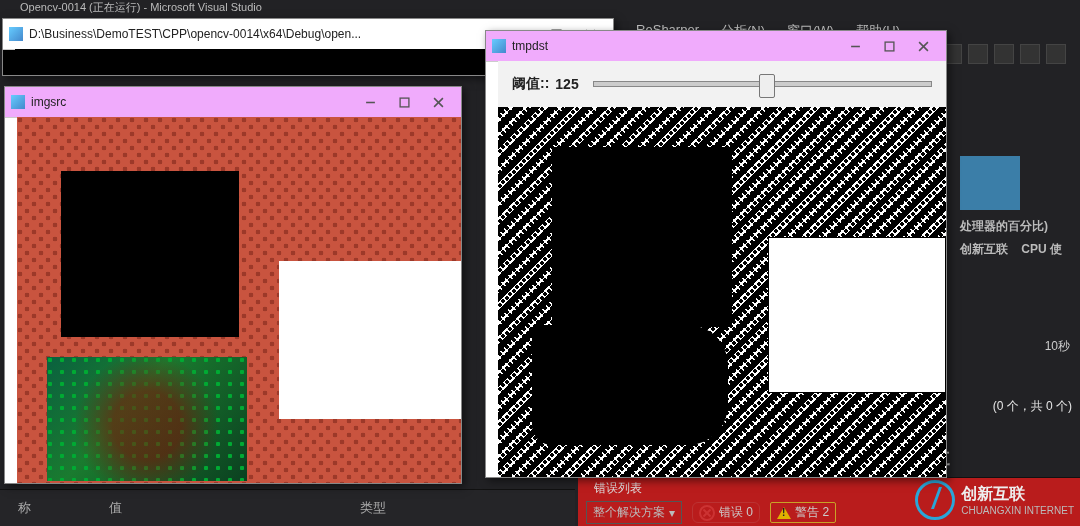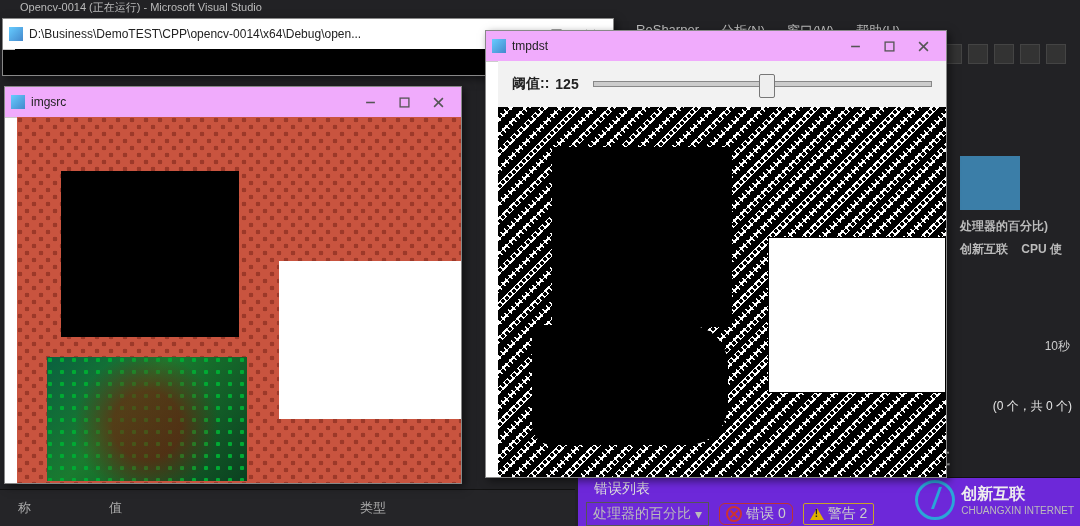--- a/index.html
+++ b/index.html
@@ -10,22 +10,22 @@
   .vs-menu span{display:inline-block;}
   .vs-toolbar{position:absolute;right:14px;top:44px;display:flex;gap:6px;}
   .vs-toolbar .ico{width:18px;height:18px;border:1px solid #444;background:#333;display:inline-block;}
   .right-panel{position:absolute;right:0;top:140px;width:120px;color:#bbb;font-size:12px;}
   .right-panel .row{margin:6px 0;font-weight:bold;}
   .graph-bar{width:60px;height:54px;background:#3b7ea8;margin:8px 0;}
   .timelabel{position:absolute;right:10px;top:198px;color:#ccc;}
   .bottom-bar{position:absolute;left:0;bottom:0;width:575px;height:36px;background:#252528;
     border-top:1px solid #111;display:flex;align-items:center;color:#aaa;font-size:13px;}
   .bottom-bar .hd{padding:0 60px 0 18px;}
-  .err-panel{position:absolute;left:578px;bottom:0;right:0;height:48px;background:#6d28d9;
-    border-top:1px solid #111;color:#bbb;font-size:14px;}
+  .err-panel{position:absolute;left:578px;bottom:0;right:0;height:48px;background:#b91c1c;
+    border-top:1px solid #111;color:#bbb;font-size:12px;}
   .err-title{padding:2px 16px;color:#ddd;}
   .err-row{display:flex;align-items:center;gap:10px;padding:2px 8px;}
   .dropdown{border:1px solid #555;padding:2px 6px;display:inline-flex;align-items:center;gap:4px;}
   .badge{border:1px solid;border-radius:2px;padding:1px 6px;display:inline-flex;align-items:center;gap:4px;}
   .b-err{border-color:#b33;color:#ccc;border-radius:6px;}
   .b-warn{border-color:#c9a227;color:#ccc;}
   .circ{width:12px;height:12px;border-radius:50%;border:2px solid #c33;display:inline-block;position:relative;}
   .circ::before,.circ::after{content:"";position:absolute;left:5px;top:1px;width:2px;height:10px;background:#c33;}
   .circ::before{transform:rotate(45deg);} .circ::after{transform:rotate(-45deg);}
   .tri{width:0;height:0;border-left:7px solid transparent;border-right:7px solid transparent;
@@ -129,21 +129,21 @@
   <div class="bottom-bar">
     <span class="hd">称</span>
     <span class="hd">值</span>
     <span class="hd" style="margin-left:160px;">类型</span>
   </div>
 
   <div class="err-panel">
     <div class="err-title">错误列表</div>
     <div class="err-row">
       <span class="dropdown">
-        <span>处理器的百分比</span>
+        <span>整个解决方案</span>
         <span>▾</span>
       </span>
       <span class="badge b-err">
         <span class="circ"></span>
         <span>错误 0</span>
       </span>
       <span class="badge b-warn">
         <span class="tri"></span>
         <span>警告 2</span>
       </span>

